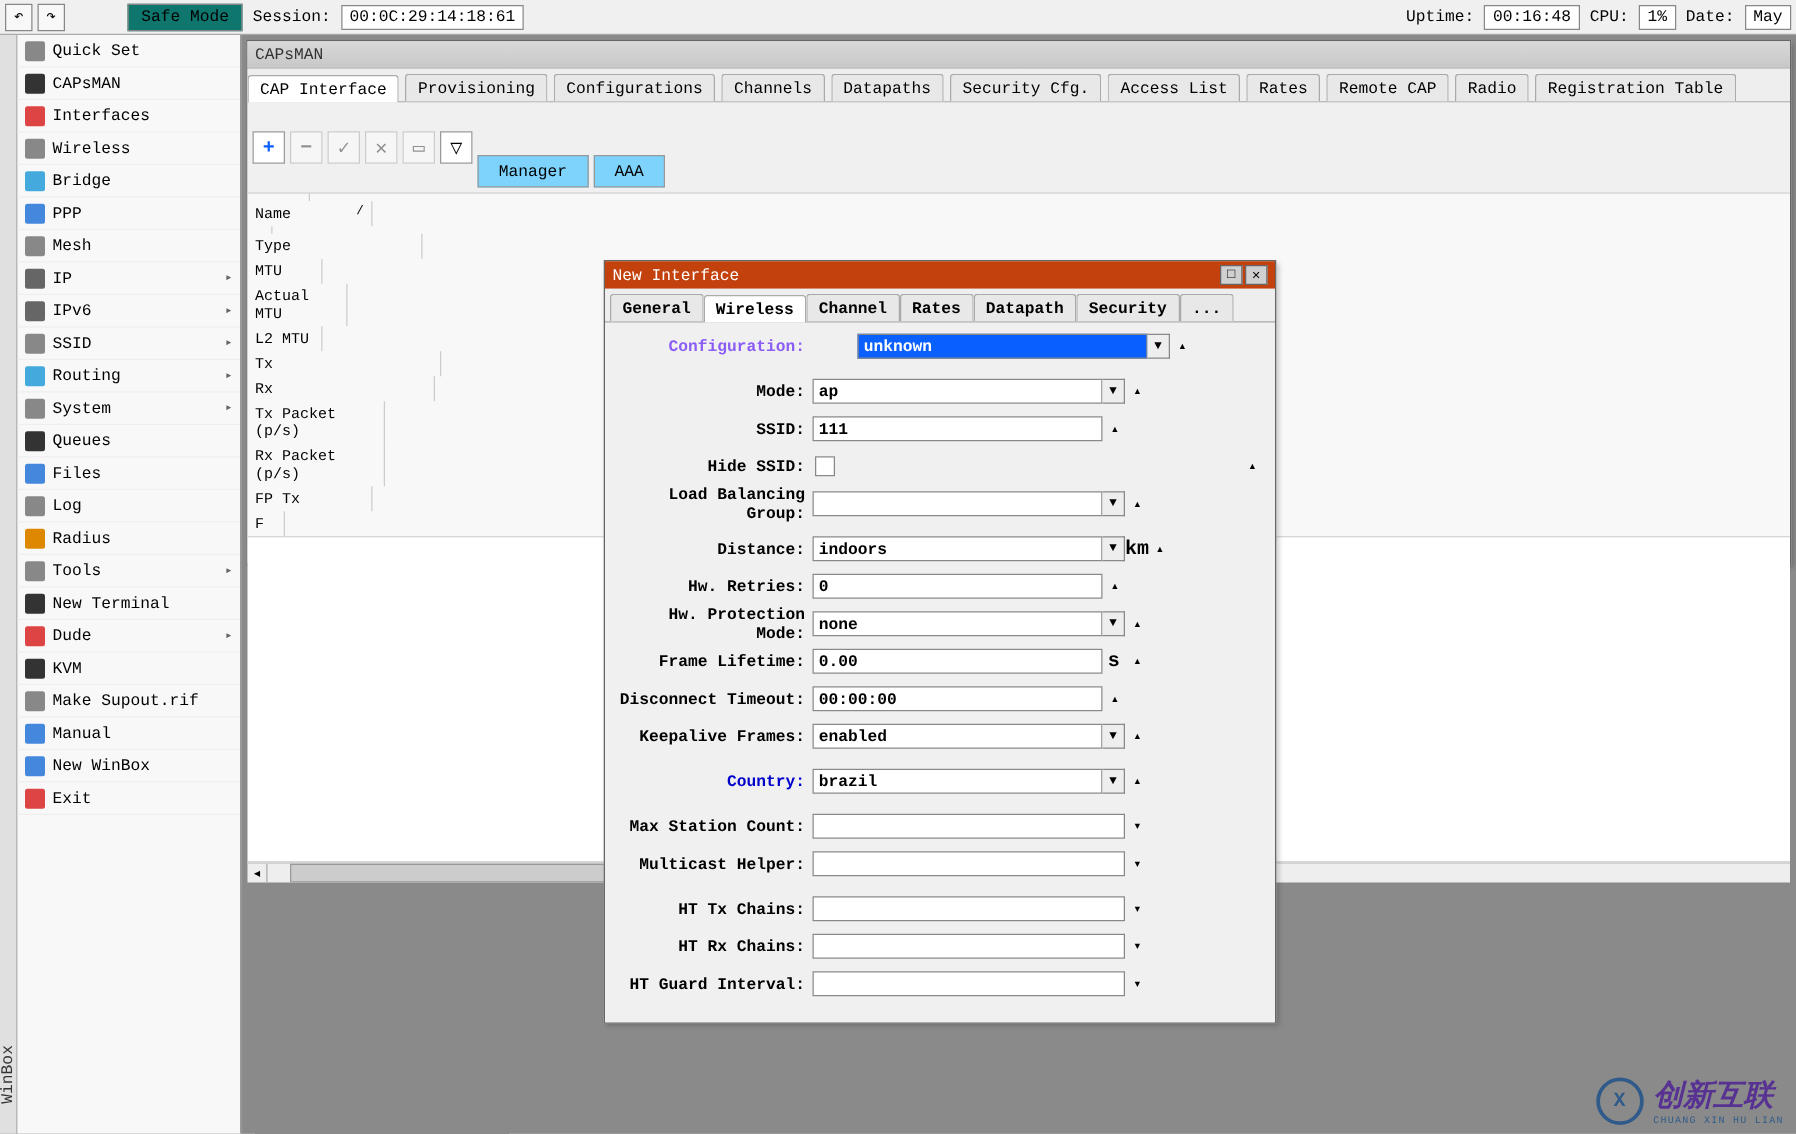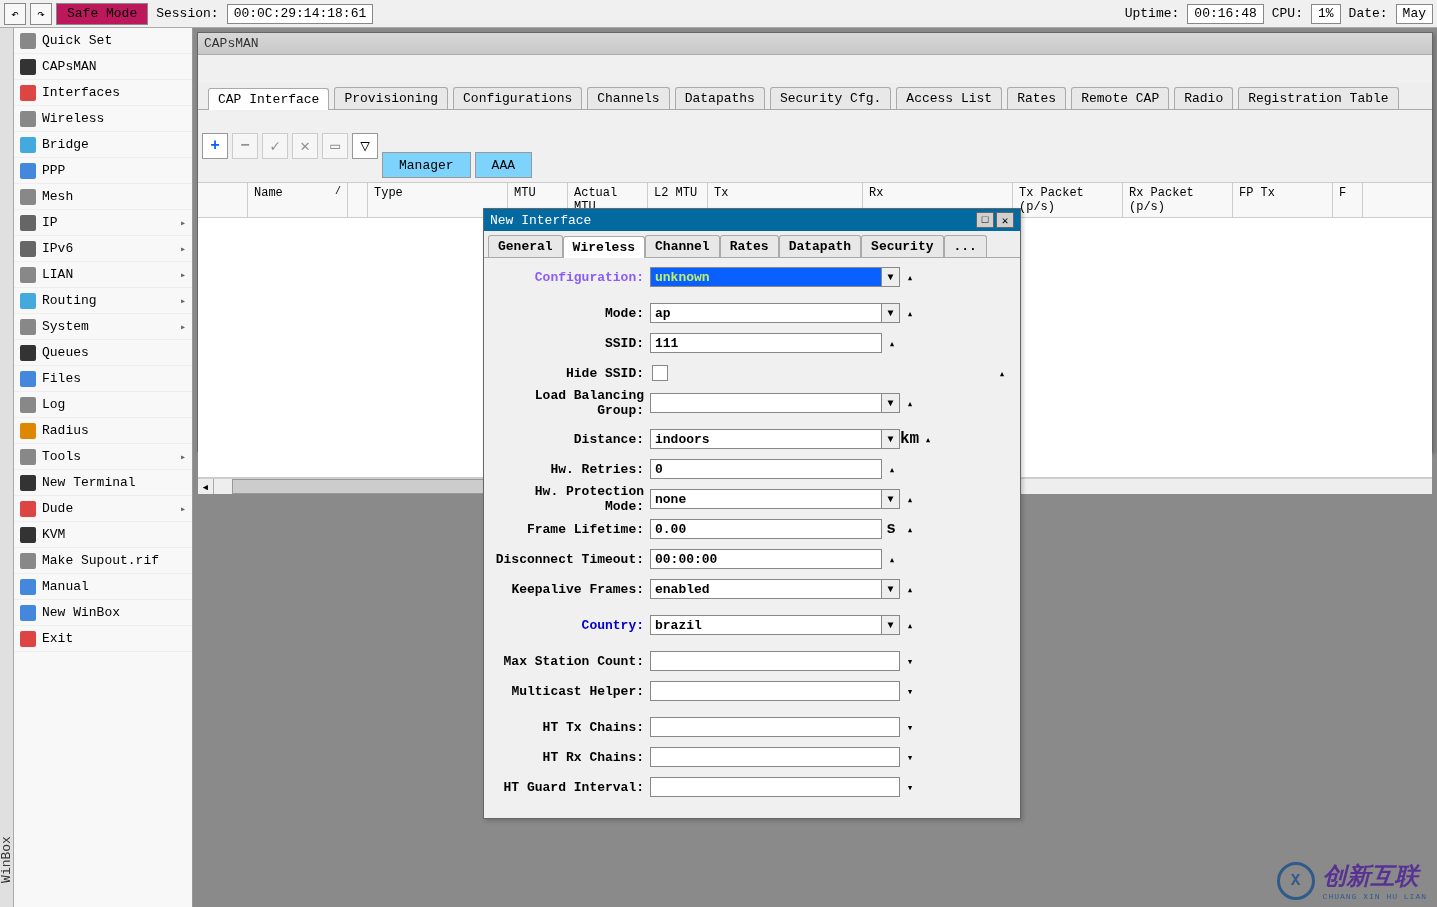--- a/index.html
+++ b/index.html
@@ -1,70 +1,70 @@
 <!DOCTYPE html>
 <html><head>
 <meta charset="utf-8">
 <style>
 * { box-sizing: border-box; margin: 0; padding: 0; font-family: "Courier New", monospace; font-size: 13px; }
 body { background: #c0c0c0; width: 1437px; height: 907px; overflow: hidden; position: relative; }
 
 
 .top-toolbar { height: 28px; background: #f0f0f0; border-bottom: 1px solid #aaa; display: flex; align-items: center; padding: 2px 4px; gap: 4px; }
 .tb-btn { width: 22px; height: 22px; border: 1px solid #888; background: #f8f8f8; display: flex; align-items: center; justify-content: center; cursor: pointer; }
-.tb-txtbtn { height: 22px; padding: 0 10px; border: 1px solid #888; background: #be185d; display: flex; align-items: center; cursor: pointer; }
+.tb-txtbtn { height: 22px; padding: 0 10px; border: 1px solid #888; background: #0f766e; display: flex; align-items: center; cursor: pointer; margin-left: 46px; }
 .top-label { padding: 0 4px; }
 .top-box { border: 1px solid #888; background: #fff; padding: 1px 6px; height: 20px; display: inline-flex; align-items: center; }
 .spacer { flex: 1; }
 
 
 .main { display: flex; height: calc(100% - 28px); }
 .sidebar { width: 179px; background: #f8f8f8; border-right: 1px solid #999; display: flex; flex-direction: column; }
 .sidebar-dragbar { width: 14px; background: #e0e0e0; border-right: 1px solid #aaa; display: flex; align-items: flex-end; justify-content: center; }
 .dragbar-text { transform: rotate(-90deg); transform-origin: center; white-space: nowrap; color: #333; padding: 40px 0; }
 .content { flex: 1; background: #8a8a8a; position: relative; }
 
 .side-item { height: 26px; display: flex; align-items: center; padding: 0 6px; cursor: pointer; border-bottom: 1px solid #eee; gap: 6px; position: relative; }
 .side-ico { width: 16px; height: 16px; display: inline-block; }
 .side-sub { position: absolute; right: 6px; font-size: 10px; color: #666; }
 
 
 .window { position: absolute; background: #f0f0f0; border: 1px solid #666; box-shadow: 2px 2px 4px rgba(0,0,0,0.2); }
 .win-caps { left: 4px; top: 4px; right: 4px; height: 420px; }
 .win-titlebar { height: 22px; background: linear-gradient(#d8d8d8,#c8c8c8); border-bottom: 1px solid #aaa; display: flex; align-items: center; padding: 0 6px; color: #333; }
-.tabs-row { display: flex; border-bottom: 1px solid #aaa; background: #eee; padding-top: 4px; padding-left: 10px; gap: 5px; margin-top: 28px; }
+.tabs-row { display: flex; border-bottom: 1px solid #aaa; background: #eee; padding-top: 4px; padding-left: 0; gap: 5px; }
 .tab { padding: 3px 9px; border: 1px solid #aaa; border-bottom: none; background: #e8e8e8; cursor: pointer; border-radius: 3px 3px 0 0; }
 .tab.active { background: #fff; position: relative; top: 1px; }
 .toolbar2 { display: flex; align-items: center; padding: 4px; gap: 4px; background: #f0f0f0; border-bottom: 1px solid #ccc; }
 .tbtn { width: 26px; height: 26px; border: 1px solid #999; background: #fff; display: flex; align-items: center; justify-content: center; cursor: pointer; font-size: 16px; font-weight: bold; }
 .tbtn.disabled { opacity: 0.4; }
 .txtbtn { height: 26px; padding: 0 16px; border: 1px solid #999; background: #7dd3fc; display: flex; align-items: center; cursor: pointer; margin-top: 38px; }
-.table-head { display: flex; background: #f8f8f8; border-bottom: 1px solid #ccc; }
+.table-head { display: flex; background: #f8f8f8; border-bottom: 1px solid #ccc; flex-direction: column; }
 .th { padding: 3px 6px; border-right: 1px solid #ccc; font-size: 12px; }
 .table-body { height: 260px; background: #fff; border-bottom: 1px solid #ccc; overflow: auto; }
 .table-status { padding: 3px 6px; background: #f8f8f8; display: flex; }
 .hscroll { height: 16px; background: #eee; border-top: 1px solid #ccc; display: flex; }
 .hscroll-thumb { width: 55%; background: #ccc; border: 1px solid #999; margin-left: 18px; }
 
 
 .win-iface { left: 290px; top: 180px; width: 538px; height: auto; background: #f0f0f0; }
-.iface-title { height: 22px; background: #0369a1; color: #fff; display: flex; align-items: center; padding: 0 6px; justify-content: space-between; }
+.iface-title { height: 22px; background: #c2410c; color: #fff; display: flex; align-items: center; padding: 0 6px; justify-content: space-between; }
 .iface-title-btns { display: flex; gap: 2px; }
 .iface-tbtn { width: 18px; height: 16px; background: #d0d0d0; border: 1px solid #666; display: flex; align-items: center; justify-content: center; font-size: 11px; cursor: pointer; color:#000; }
 .iface-body { display: flex; }
 .iface-left { flex: 1; padding: 0; font-weight: bold; }
 .iface-tabs { display: flex; border-bottom: 1px solid #aaa; padding-top: 4px; padding-left: 4px; background: #eee; }
 .iface-form { padding: 8px 10px 12px 10px; }
 .form-row { display: flex; align-items: center; margin-bottom: 8px; height: 22px; }
 .form-row.gap { margin-top: 14px; }
 .form-label { width: 156px; text-align: right; padding-right: 6px; color: #000; }
 .form-label.red { color: #8b5cf6; }
 .form-label.blue { color: #0000cc; }
 .form-input { width: 232px; height: 20px; border: 1px solid #888; background: #fff; padding: 0 4px; display: flex; align-items: center; }
-.form-input.sel { background: #0a60ff; color: #bef264; }
+.form-input.sel { background: #0a60ff; color: #ffffff; margin-left: 36px; }
 .form-dd { width: 18px; height: 20px; border: 1px solid #888; border-left: none; background: #eee; display: flex; align-items: center; justify-content: center; font-size: 10px; cursor: pointer; }
 .form-arrow { width: 16px; height: 20px; display: flex; align-items: center; justify-content: center; font-size: 11px; cursor: pointer; margin-left: 2px; }
 .form-unit { width: 18px; text-align: center; font-size: 16px; }
 .form-chk { width: 16px; height: 16px; border: 1px solid #888; background: #fff; margin-left: 2px; }
 .iface-right { width: 88px; padding: 8px 8px; display: flex; flex-direction: column; gap: 6px; }
 .dlg-btn { height: 24px; border: 1px solid #888; background: #f8f8f8; display: flex; align-items: center; justify-content: center; cursor: pointer; }
 .dlg-btn.primary { border: 2px solid #333; }
 
 .watermark { position: absolute; right: 10px; bottom: 6px; display: flex; align-items: center; gap: 8px; opacity: 0.8; }
 .watermark .logo { width: 38px; height: 38px; border: 3px solid #1a4f8a; border-radius: 50%; display:flex; align-items:center; justify-content:center; color:#1a4f8a; font-weight:bold; font-size:16px; }
@@ -126,21 +126,21 @@
         <span>IP</span>
         <span class="side-sub">▸</span>
       </div>
       <div class="side-item">
         <span class="side-ico" style="background:#666;border-radius:2px;"></span>
         <span>IPv6</span>
         <span class="side-sub">▸</span>
       </div>
       <div class="side-item">
         <span class="side-ico" style="background:#888;border-radius:2px;"></span>
-        <span>LIAN</span>
+        <span>SSID</span>
         <span class="side-sub">▸</span>
       </div>
       <div class="side-item">
         <span class="side-ico" style="background:#4ad;border-radius:2px;"></span>
         <span>Routing</span>
         <span class="side-sub">▸</span>
       </div>
       <div class="side-item">
         <span class="side-ico" style="background:#888;border-radius:2px;"></span>
         <span>System</span>

